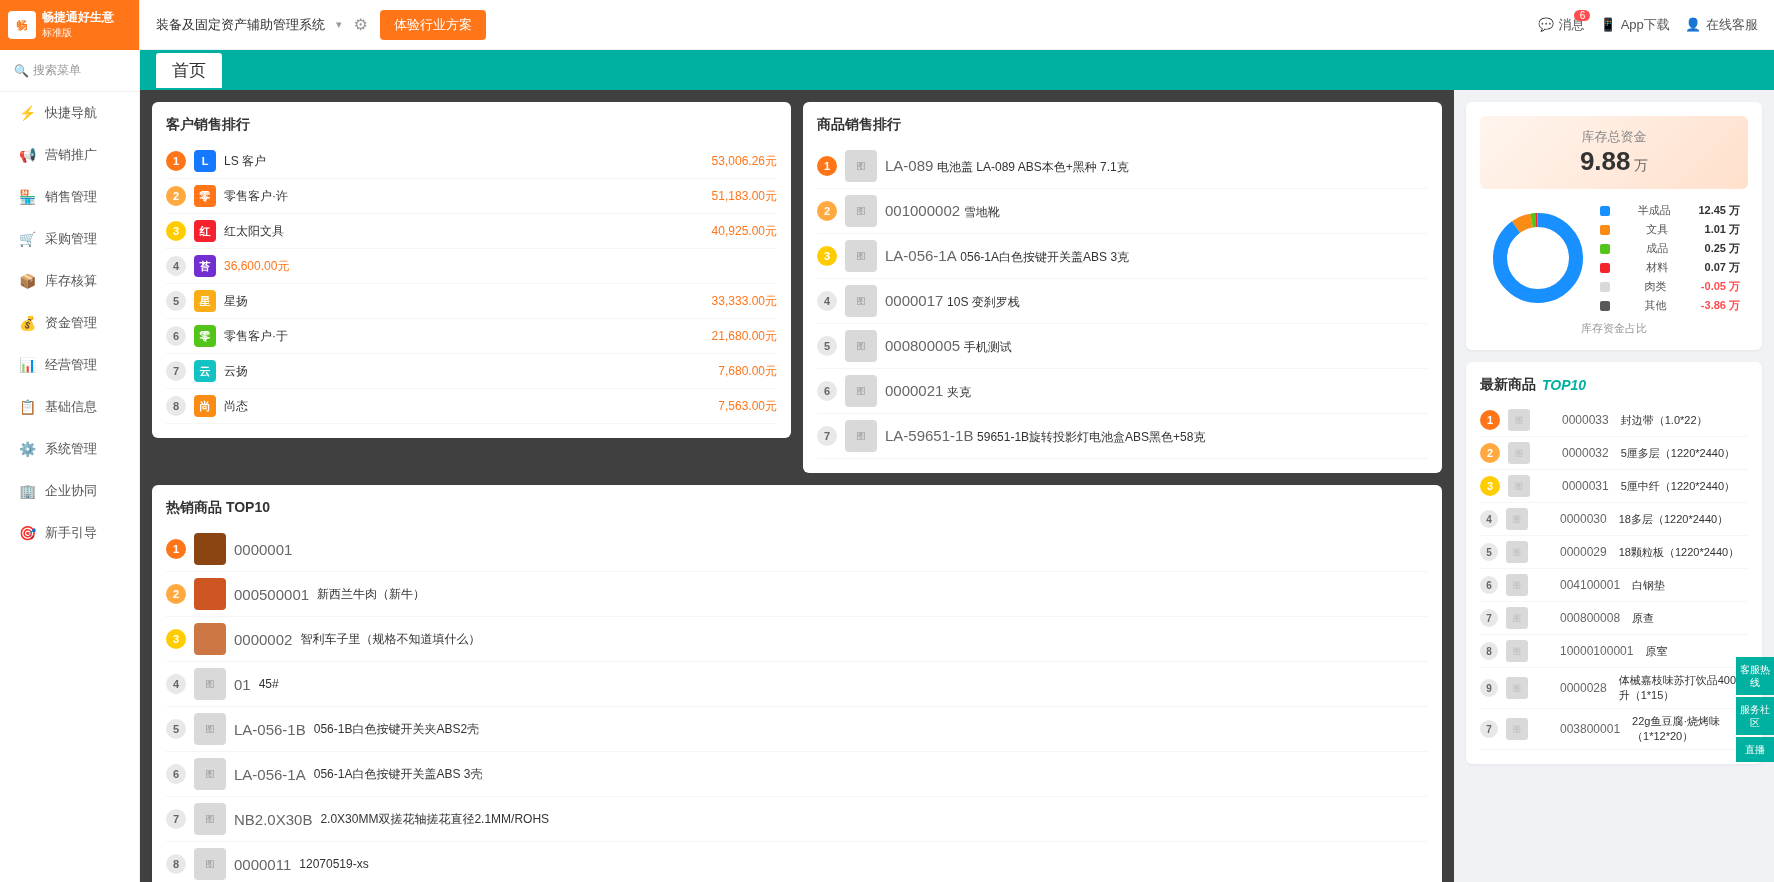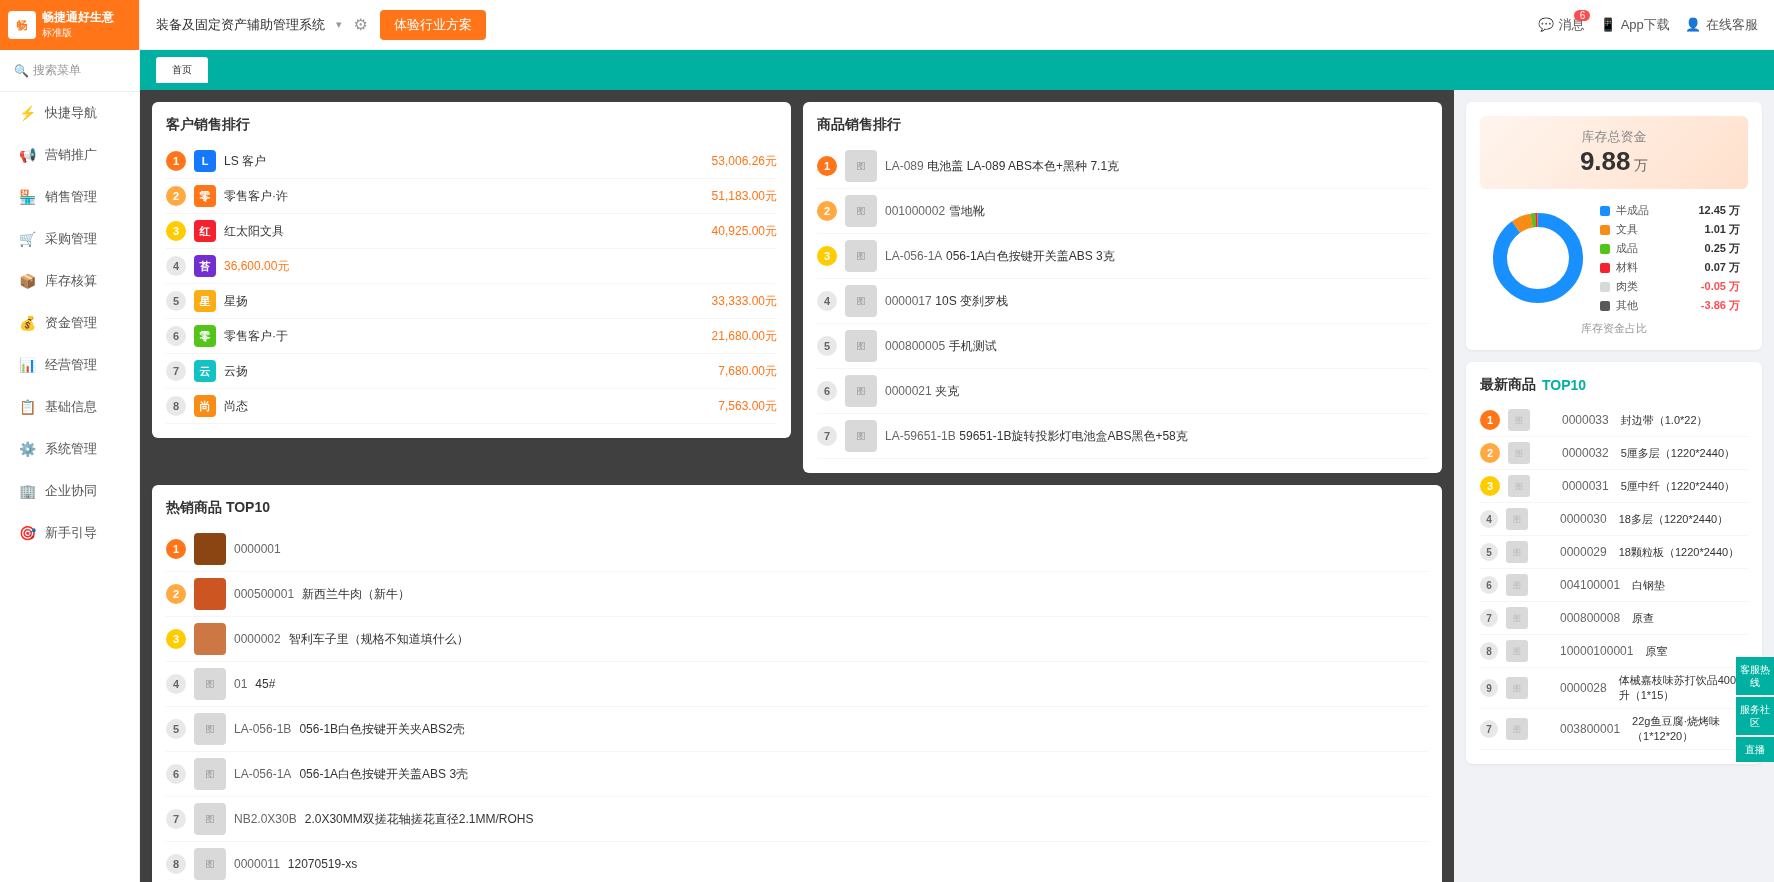--- a/index.html
+++ b/index.html
@@ -88,21 +88,21 @@
     
     .tab-bar {
       background: #00b0a0;
       height: 40px;
       display: flex;
       align-items: center;
       padding: 0 16px;
       gap: 4px;
     }
     .tab-item {
-      padding: 6px 16px; cursor: pointer; font-size: 10px; color: #fff;
+      padding: 6px 16px; cursor: pointer; font-size: 17px; color: #fff;
       border-radius: 3px 3px 0 0; background: rgba(255,255,255,0.2);
     }
     .tab-item.active { background: #fff; color: #333; }
 
     
     .content-area {
       flex: 1;
       display: flex;
       overflow: hidden;
       background: #404040;
@@ -135,21 +135,21 @@
       border-radius: 6px;
       padding: 14px;
       box-shadow: 0 1px 3px rgba(0,0,0,0.06);
     }
 
     .section-title {
       font-size: 14px; font-weight: bold; color: #333; margin-bottom: 10px;
       display: flex; align-items: center; gap: 6px;
     }
     .section-title .top-green {
-      color: #00b0a0; font-weight: bold;
+      color: #00b0a0; font-weight: bold; font-style: italic;
     }
 
     
     .rank-table { width: 100%; }
     .rank-row {
       display: flex; align-items: center; padding: 6px 0; border-bottom: 1px solid #f5f5f5;
       gap: 8px;
     }
     .rank-num {
       width: 20px; height: 20px; border-radius: 50%;
@@ -172,33 +172,33 @@
     
     .two-col { display: flex; gap: 12px; }
     .col-half { flex: 1; overflow: hidden; }
 
     
     .product-row {
       display: flex; align-items: center; padding: 6px 0; border-bottom: 1px solid #f5f5f5; gap: 8px;
     }
     .product-thumb { width: 32px; height: 32px; background: #e8e8e8; border-radius: 4px; flex-shrink: 0; overflow: hidden; }
     .product-thumb-placeholder { width: 32px; height: 32px; background: #d9d9d9; border-radius: 4px; flex-shrink: 0; display: flex; align-items: center; justify-content: center; font-size: 9px; color: #999; }
-    .product-code { color: #666; font-size: 12px; }
+    .product-code { color: #666; font-size: 15px; }
     .product-name { color: #333; font-size: 12px; flex: 1; }
 
     .donut-chart-wrap {
       display: flex; align-items: center; gap: 12px; justify-content: center;
     }
 
     .donut-svg { width: 100px; height: 100px; }
 
     .legend-list { font-size: 11px; }
     .legend-item { display: flex; align-items: center; gap: 6px; padding: 2px 0; justify-content: space-between; min-width: 140px; }
     .legend-dot { width: 10px; height: 10px; border-radius: 2px; flex-shrink: 0; }
-    .legend-label { color: #555; flex: 1; }
+    .legend-label { color: #555; flex: 1; text-align: center; }
     .legend-value { color: #333; font-weight: 700; }
     .legend-value.neg { color: #ff4d4f; }
 
     .inventory-footer { text-align: center; font-size: 11px; color: #999; margin-top: 6px; }
 
     
     .hot-products-card { background: #fff; border-radius: 6px; padding: 14px; box-shadow: 0 1px 3px rgba(0,0,0,0.06); }
 
     
     .right-inventory-card {

